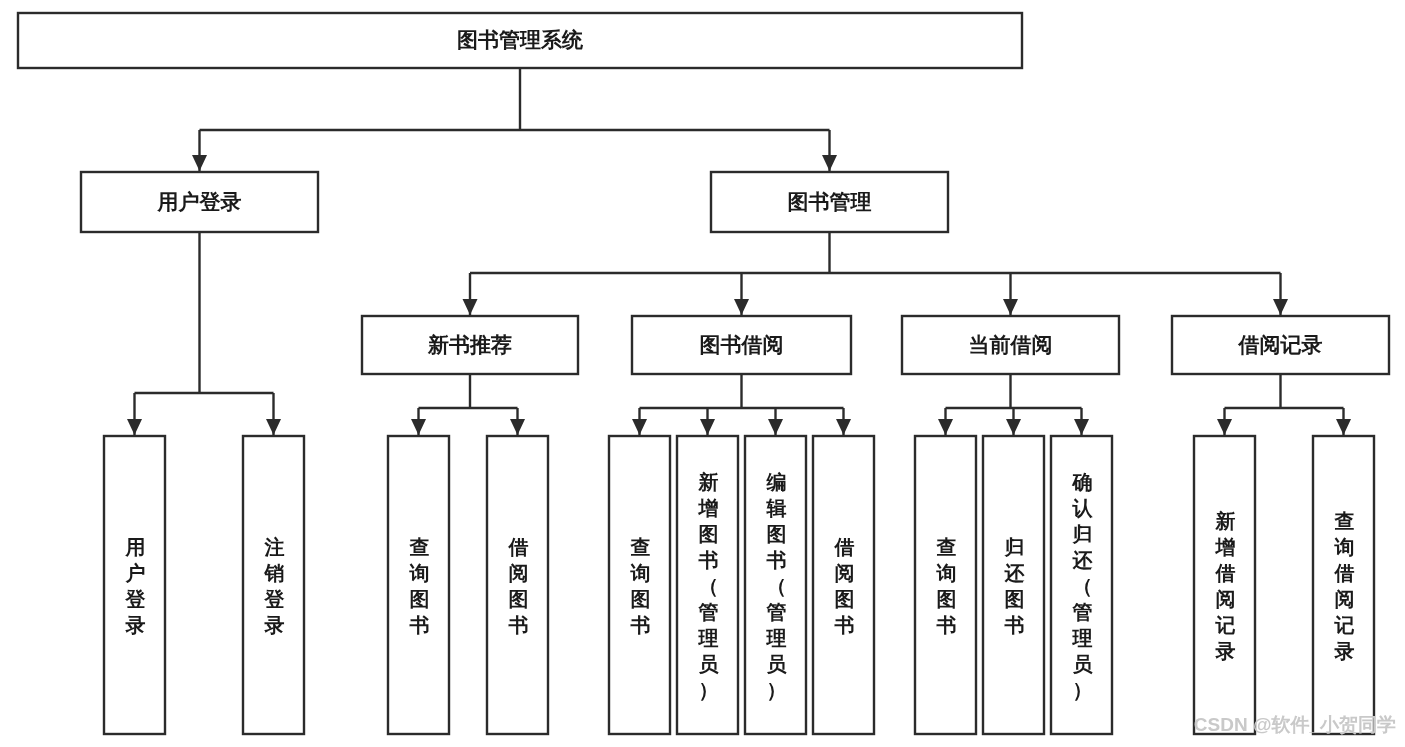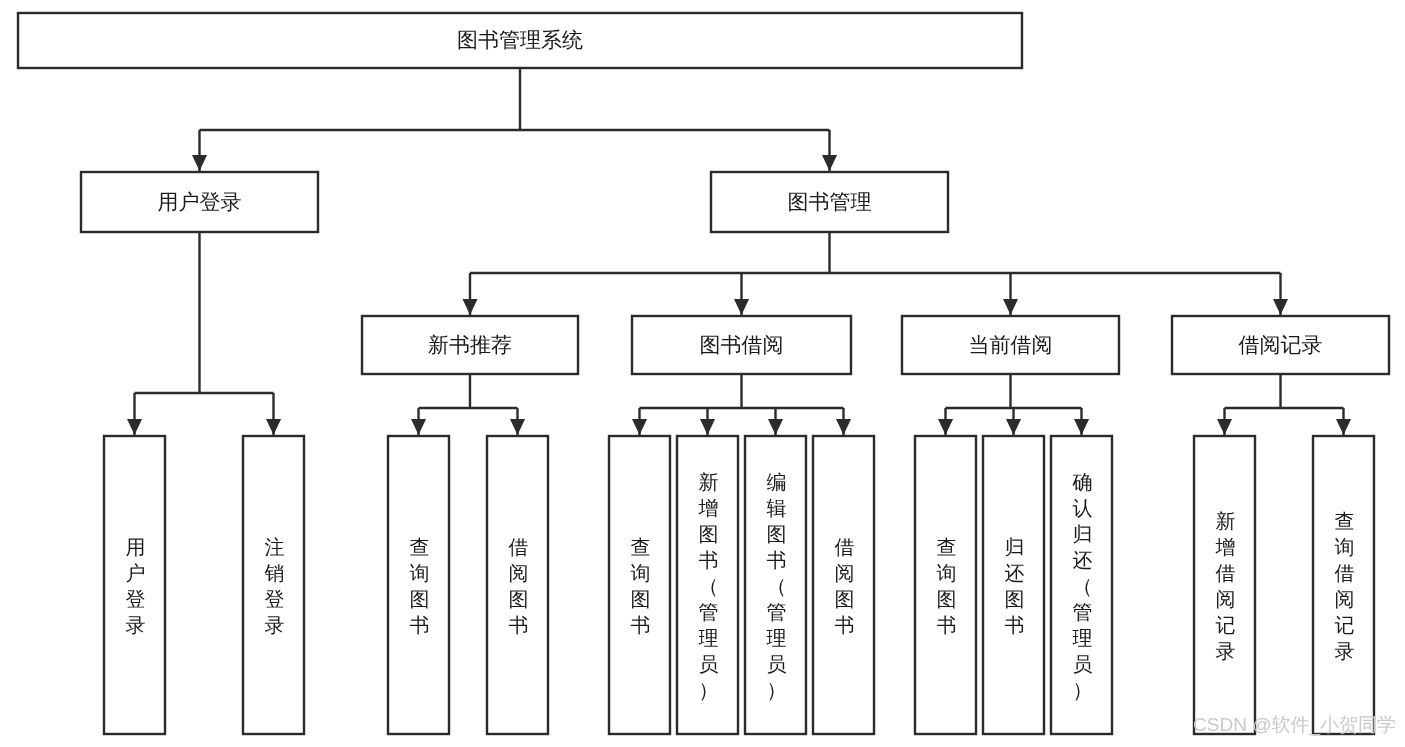--- a/index.html
+++ b/index.html
@@ -12,20 +12,21 @@
     width: 1405px;
     height: 747px;
     font-family: "Liberation Sans", "DejaVu Sans", sans-serif;
     overflow: hidden;
   }
   #diagram-root {
     position: relative;
     width: 1405px;
     height: 747px;
     background: #ffffff;
+    font-weight: bold;
   }
   svg.diagram-canvas {
     position: absolute;
     left: 0;
     top: 0;
     width: 1405px;
     height: 747px;
     display: block;
   }
   .node-box {

